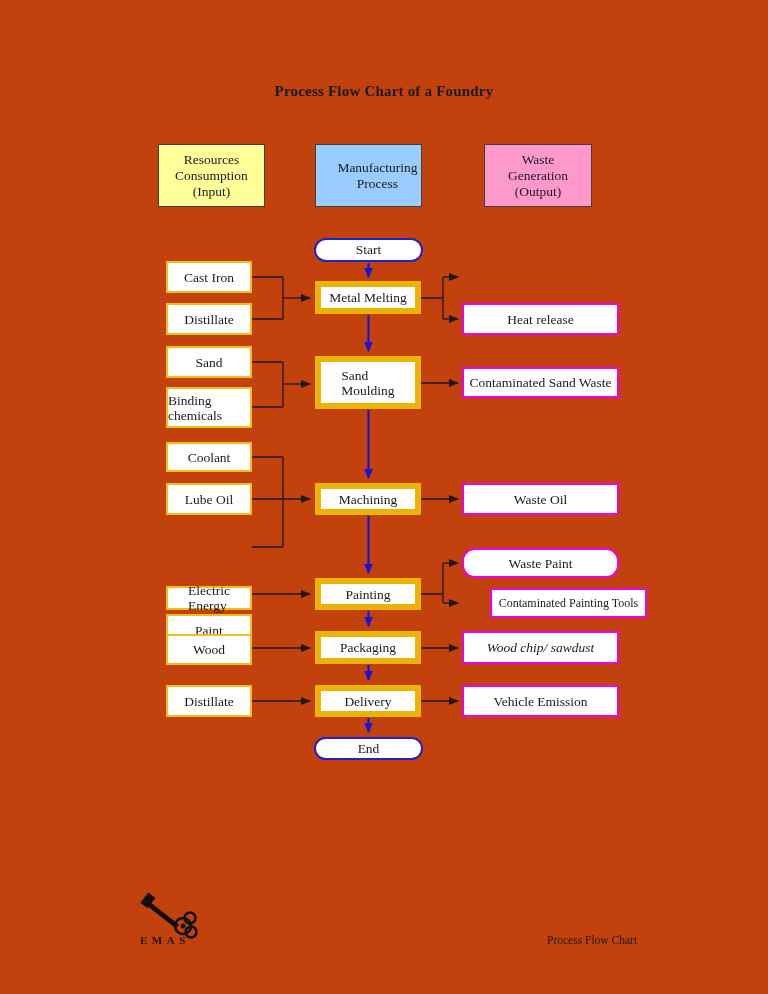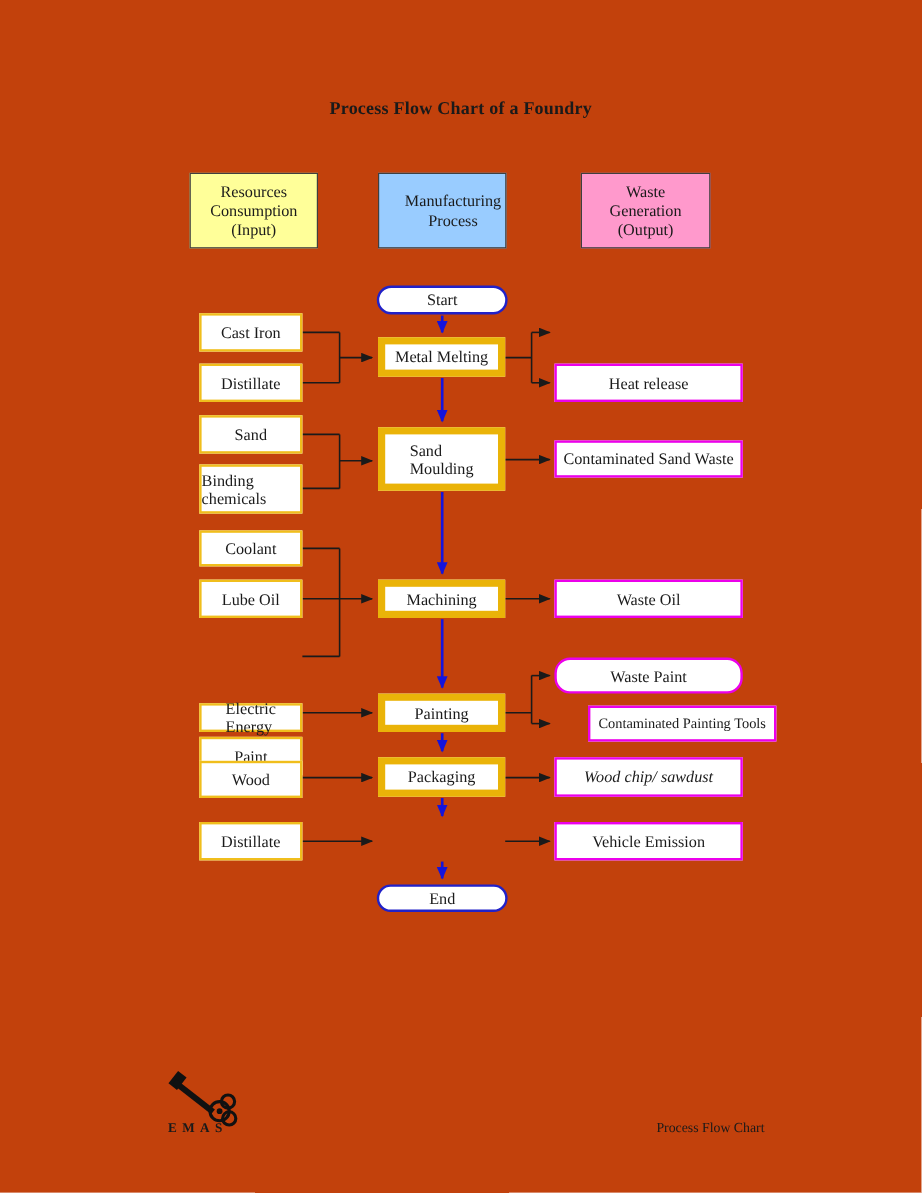--- a/index.html
+++ b/index.html
@@ -102,20 +102,21 @@
 
   <div class="terminal" style="top:238px;height:24px;">Start</div>
   <div class="terminal" style="top:737px;height:23px;">End</div>
 
   <div class="box process-box" style="top:281px;height:33px;">Metal Melting</div>
   <div class="box process-box" style="top:356px;height:53px;">Sand
 Moulding</div>
   <div class="box process-box" style="top:483px;height:32px;">Machining</div>
   <div class="box process-box" style="top:578px;height:32px;">Painting</div>
   <div class="box process-box" style="top:631px;height:33px;">Packaging</div>
+  <div class="box process-box" style="top:685px;height:32px;">Delivery</div>
 
   <div class="box input-box" style="top:261px;height:32px;">Cast Iron</div>
   <div class="box input-box" style="top:303px;height:32px;">Distillate</div>
   <div class="box input-box" style="top:346px;height:32px;">Sand</div>
   <div class="box input-box" style="top:387px;height:41px;">Binding chemicals</div>
   <div class="box input-box" style="top:442px;height:30px;">Coolant</div>
   <div class="box input-box" style="top:483px;height:32px;">Lube Oil</div>
   <div class="box input-box" style="top:554px;height:24px;margin-top:32px;">Electric
 Energy</div>
   <div class="box input-box" style="top:578px;height:32px;margin-top:36px;">Paint</div>

